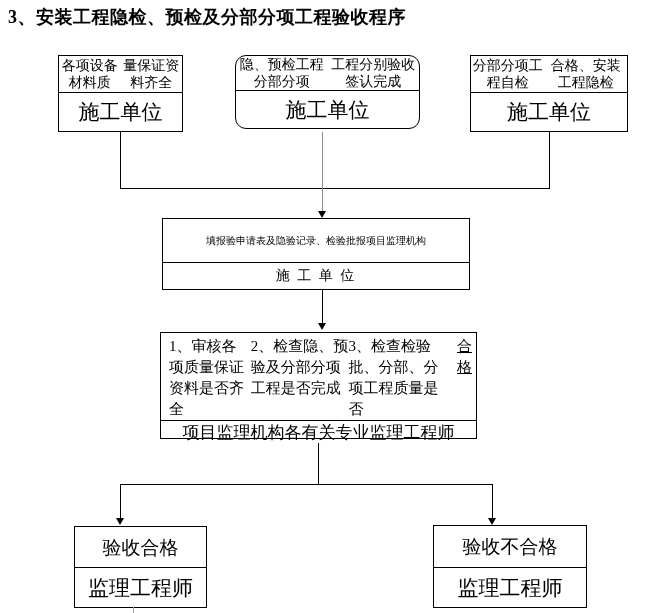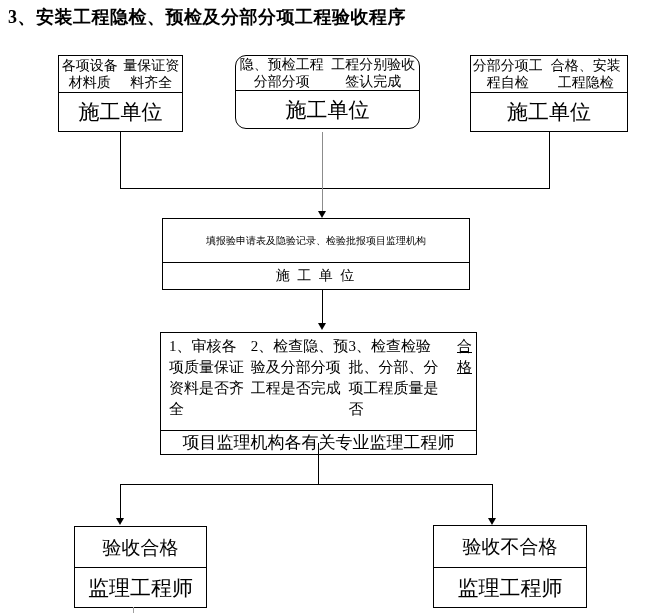--- a/index.html
+++ b/index.html
@@ -53,21 +53,21 @@
   }
   .box-a { left: 58px;  top: 55px; width: 125px; height: 77px; }
   .box-b { left: 235px; top: 55px; width: 185px; height: 74px; border-radius: 11px; }
   .box-c { left: 470px; top: 55px; width: 158px; height: 77px; }
   .box-a .cell-actor, .box-b .cell-actor, .box-c .cell-actor { height: 38px; }
 
   .box-mid { left: 162px; top: 218px; width: 308px; height: 72px; }
   .box-mid .cell-top { font-size: 10px; line-height: 21px; }
   .box-mid .cell-actor { height: 26px; font-size: 14px; letter-spacing: 2px; }
 
-  .box-review { left: 160px; top: 332px; width: 317px; height: 123px; }
+  .box-review { left: 160px; top: 332px; width: 317px; height: 107px; }
   .box-review .cell-top {
     align-items: flex-start;
     justify-content: flex-start;
     text-align: left;
     padding: 3px 4px 0 8px;
     font-size: 15px;
     line-height: 21px;
   }
   .box-review .cell-top .indent { padding-left: 11px; text-decoration: underline; }
   .box-review .cell-actor { height: 23px; font-size: 17px; }

